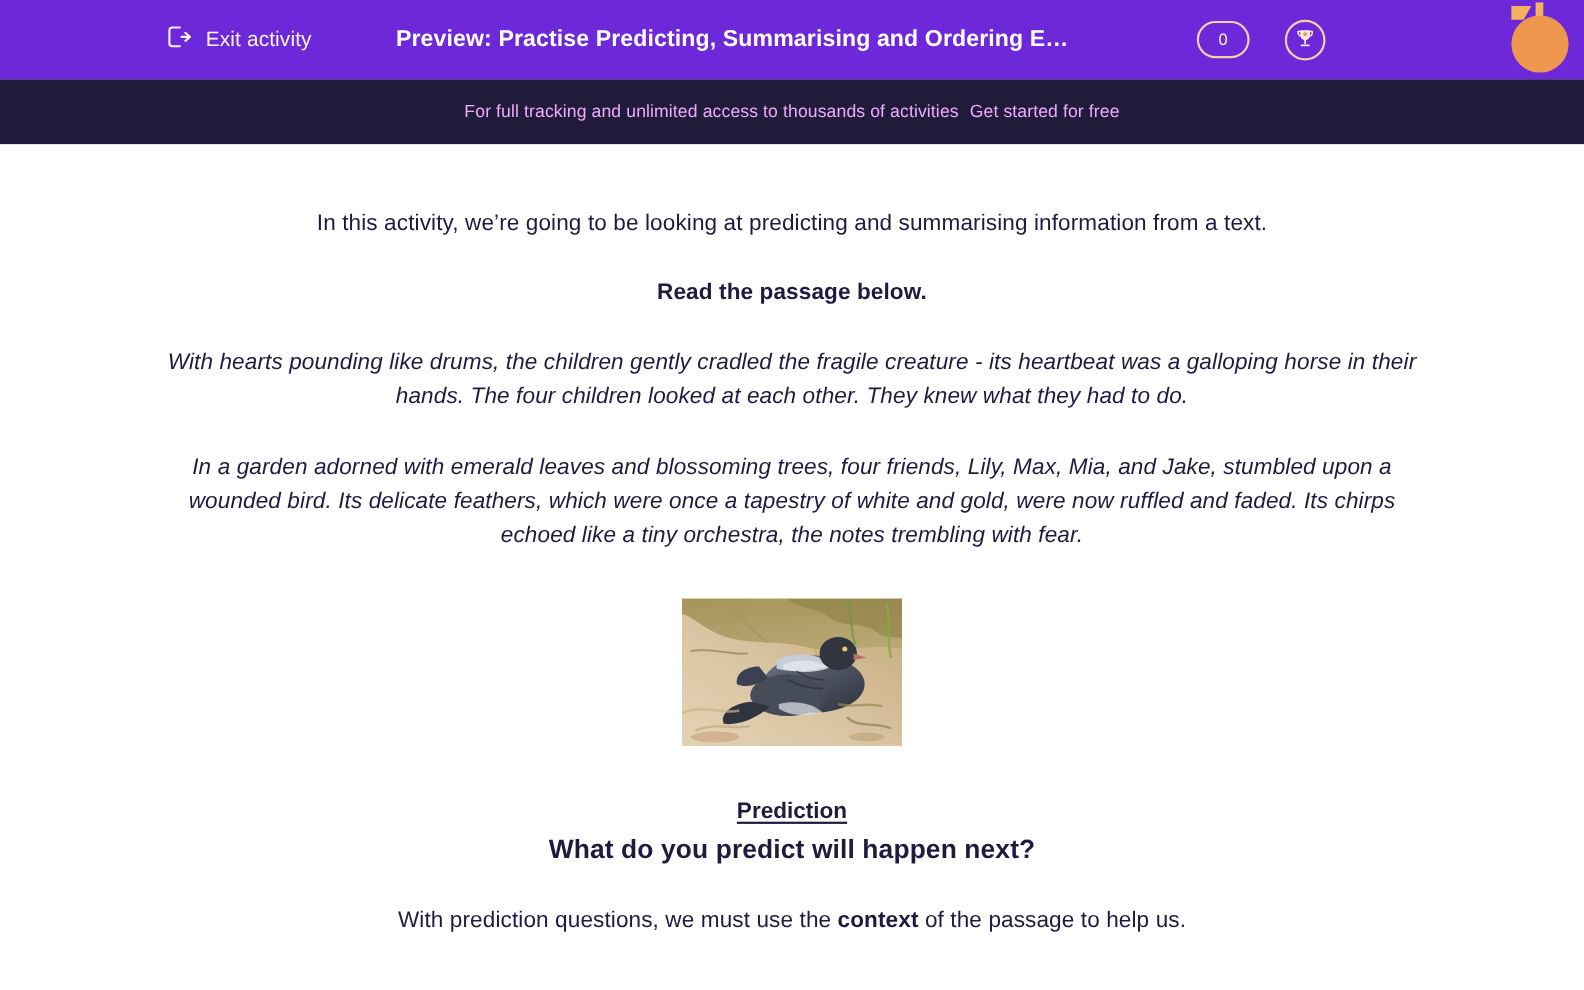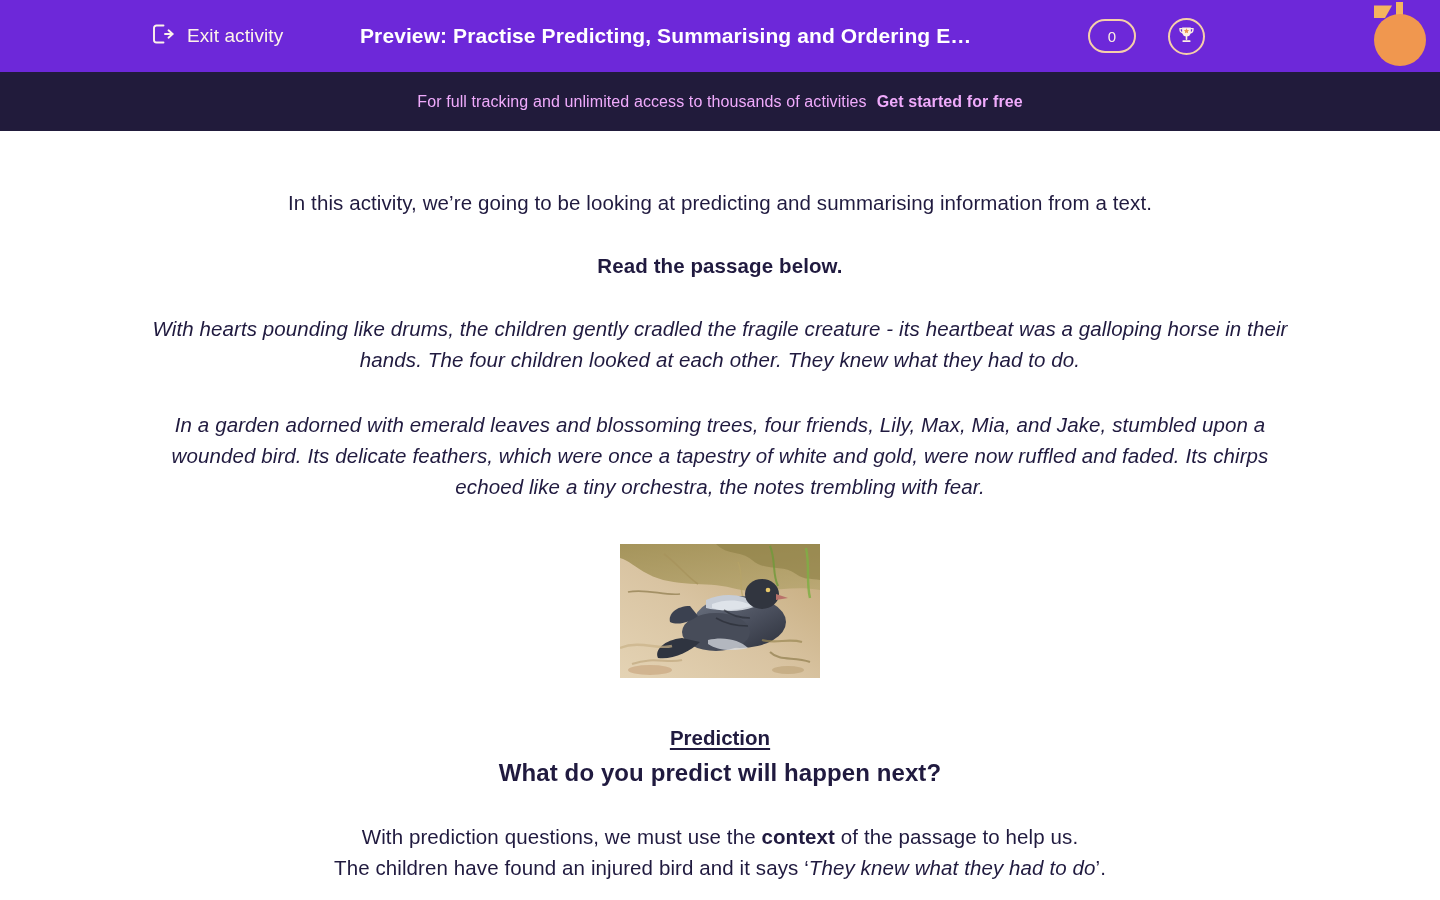--- a/index.html
+++ b/index.html
@@ -120,21 +120,21 @@
     background: #211b3b;
     display: flex;
     align-items: center;
     justify-content: center;
     color: #f0abfc;
     font-size: 16px;
     font-weight: 400;
     letter-spacing: .1px;
   }
   .promo-banner .promo-cta {
-    font-weight: 700;
+    font-weight: 400;
     margin-left: 10px;
     cursor: pointer;
   }
 
   
   .activity-body {
     width: 1440px;
     padding: 0 44px;
     color: #201a3f;
     text-align: center;
@@ -322,18 +322,15 @@
     </div>
   </div>
 
   <p class="prediction-heading">Prediction</p>
   <p class="prediction-question">What do you predict will happen next?</p>
 
   <div class="explain-block">
     <div>
       <span>With prediction questions, we must use the </span><b>context</b><span> of the passage to help us.</span>
     </div>
-    <div>
-      <span>The children have found an injured bird and it says ‘</span><i>They knew what they had to do</i><span>’.</span>
-    </div>
   </div>
 
 </main>
 
 </body></html>

